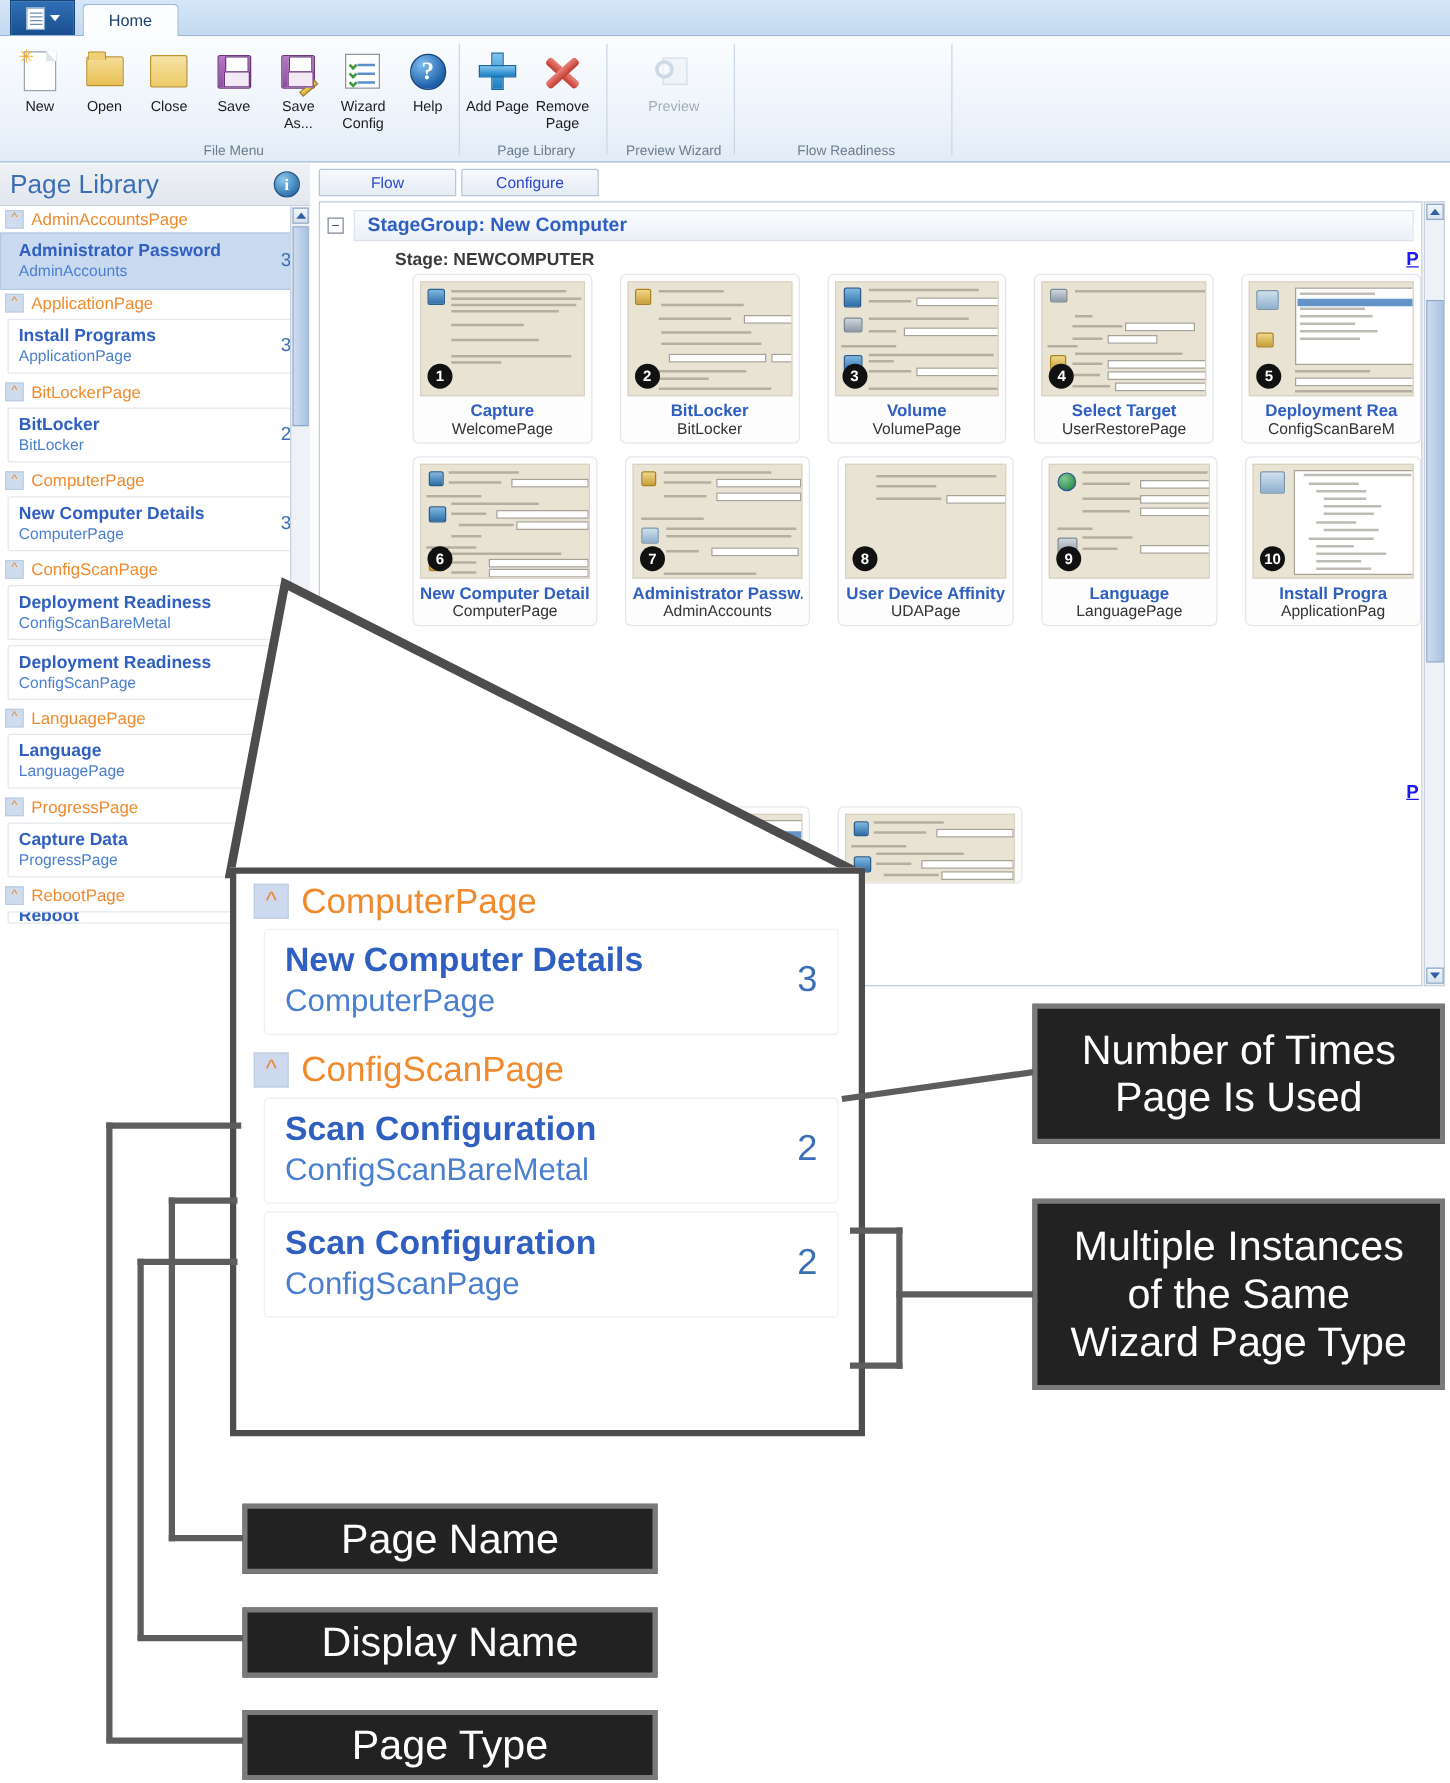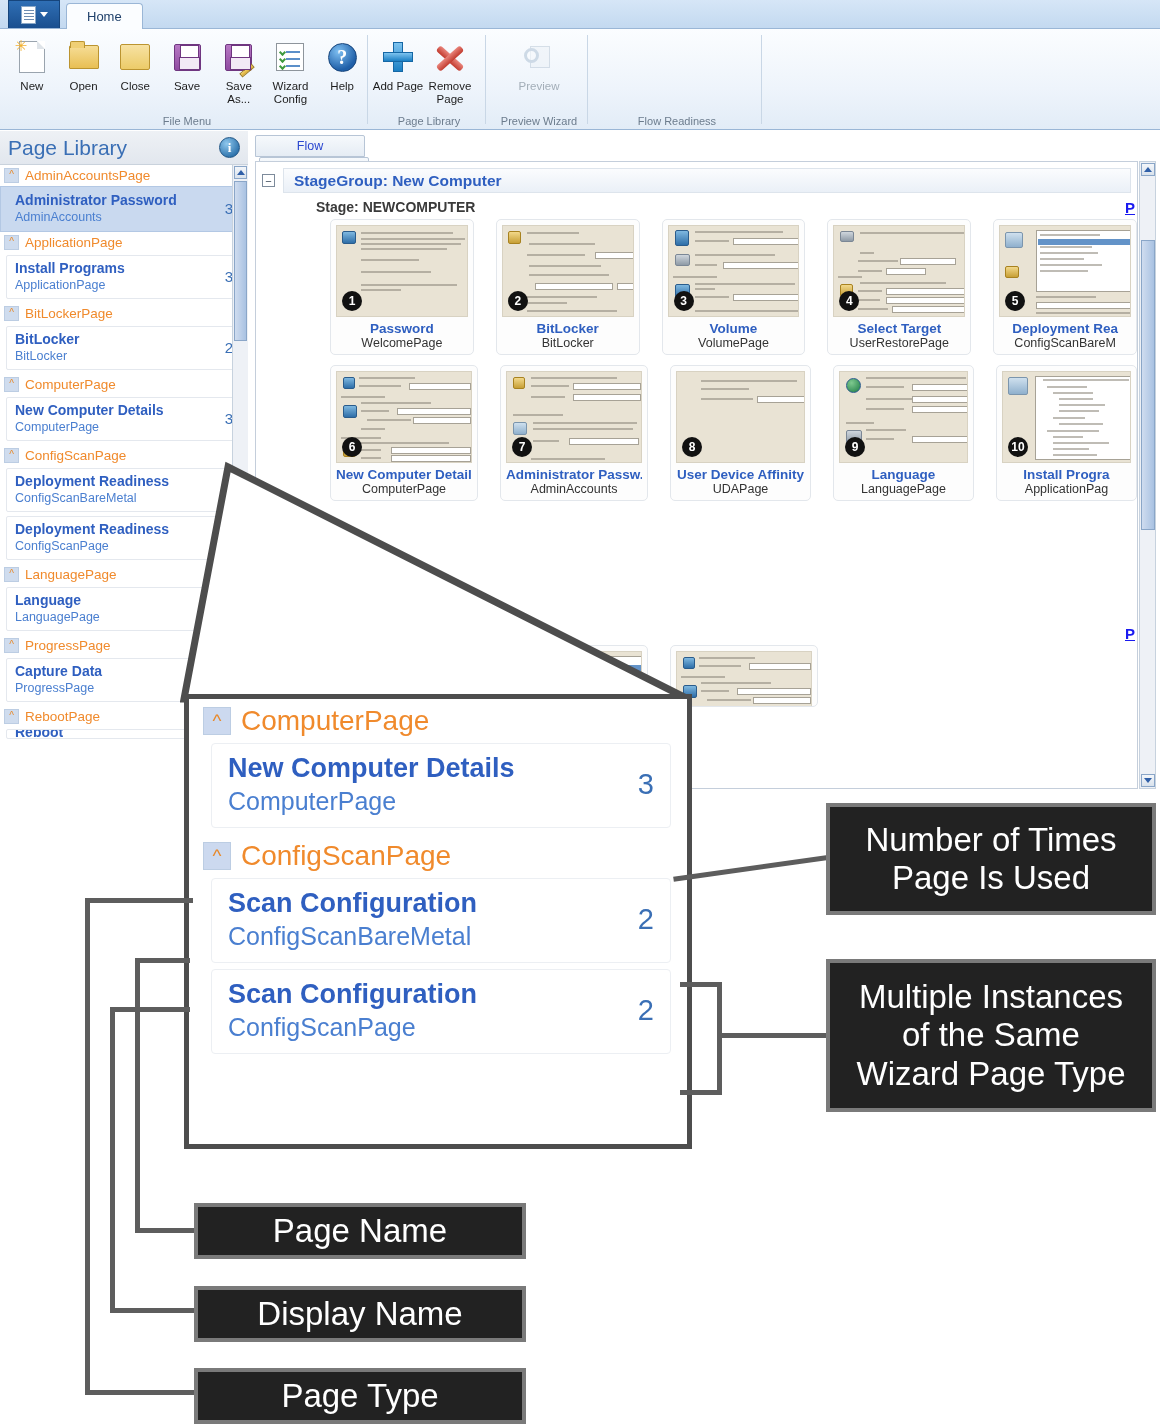--- a/index.html
+++ b/index.html
@@ -157,21 +157,21 @@
   .sb-arrow {
     position:absolute; left:1px; width:13px; height:13px;
     background:linear-gradient(#f3f6fa,#d9e2ec); border:1px solid #8aa6c8;
     display:flex;align-items:center;justify-content:center;
   }
   .tri-up{width:0;height:0;border-left:4px solid transparent;border-right:4px solid transparent;border-bottom:5px solid #2f5fa8;}
   .tri-down{width:0;height:0;border-left:4px solid transparent;border-right:4px solid transparent;border-top:5px solid #2f5fa8;}
 
   
   #main { position:absolute; left:249px; top:131px; width:911px; height:664px; background:#fff; }
-  .subtabs { display:flex; padding:4px 0 0 6px; gap:0;flex-direction:column; }
+  .subtabs { display:flex; padding:4px 0 0 6px; gap:0; }
   .subtab {
     height:22px; width:110px; display:flex; align-items:center; justify-content:center;
     background:linear-gradient(#f6f9fc,#e5ecf4); border:1px solid #b7c5d6;
     font-size:12.5px; color:#2a46d0; border-radius:2px 2px 0 0;
   }
   .subtab + .subtab { margin-left:4px; }
   .flow-canvas {
     position:absolute; left:6px; top:30px; right:22px; bottom:6px;
     border:1px solid #c4cedb; background:#fff; overflow:hidden;
   }
@@ -525,21 +525,21 @@
             <i class="mline" style="left:24px;top:6px;width:92px"></i>
               <i class="mline" style="left:24px;top:12px;width:104px"></i>
             <i class="mline" style="left:24px;top:17px;width:100px"></i>
               <i class="mline" style="left:24px;top:22px;width:86px"></i>
             <i class="mline" style="left:24px;top:33px;width:58px"></i>
             <i class="mline" style="left:24px;top:45px;width:70px"></i>
             <i class="mline" style="left:24px;top:58px;width:96px"></i>
               <i class="mline" style="left:24px;top:63px;width:40px"></i>
             <div class="tbadge">1</div>
           </div>
-          <div class="t-name">Password</div>
+          <div class="t-name">Capture</div>
           <div class="t-type">WelcomePage</div>
         </div>
         <div class="thumb">
           <div class="thumb-img">
             <i class="micon" style="left:5px;top:5px;width:13px;height:13px;background:linear-gradient(#f2d88a,#c79f35);border-color:#a8821f"></i>
             <i class="mline" style="left:24px;top:6px;width:52px"></i>
             <i class="mline" style="left:26px;top:17px;width:66px"></i>
             <i class="mline" style="left:24px;top:28px;width:58px"></i>
               <i class="mfield" style="left:92px;top:26px;width:44px"></i>
             <i class="mline" style="left:26px;top:39px;width:72px"></i>

